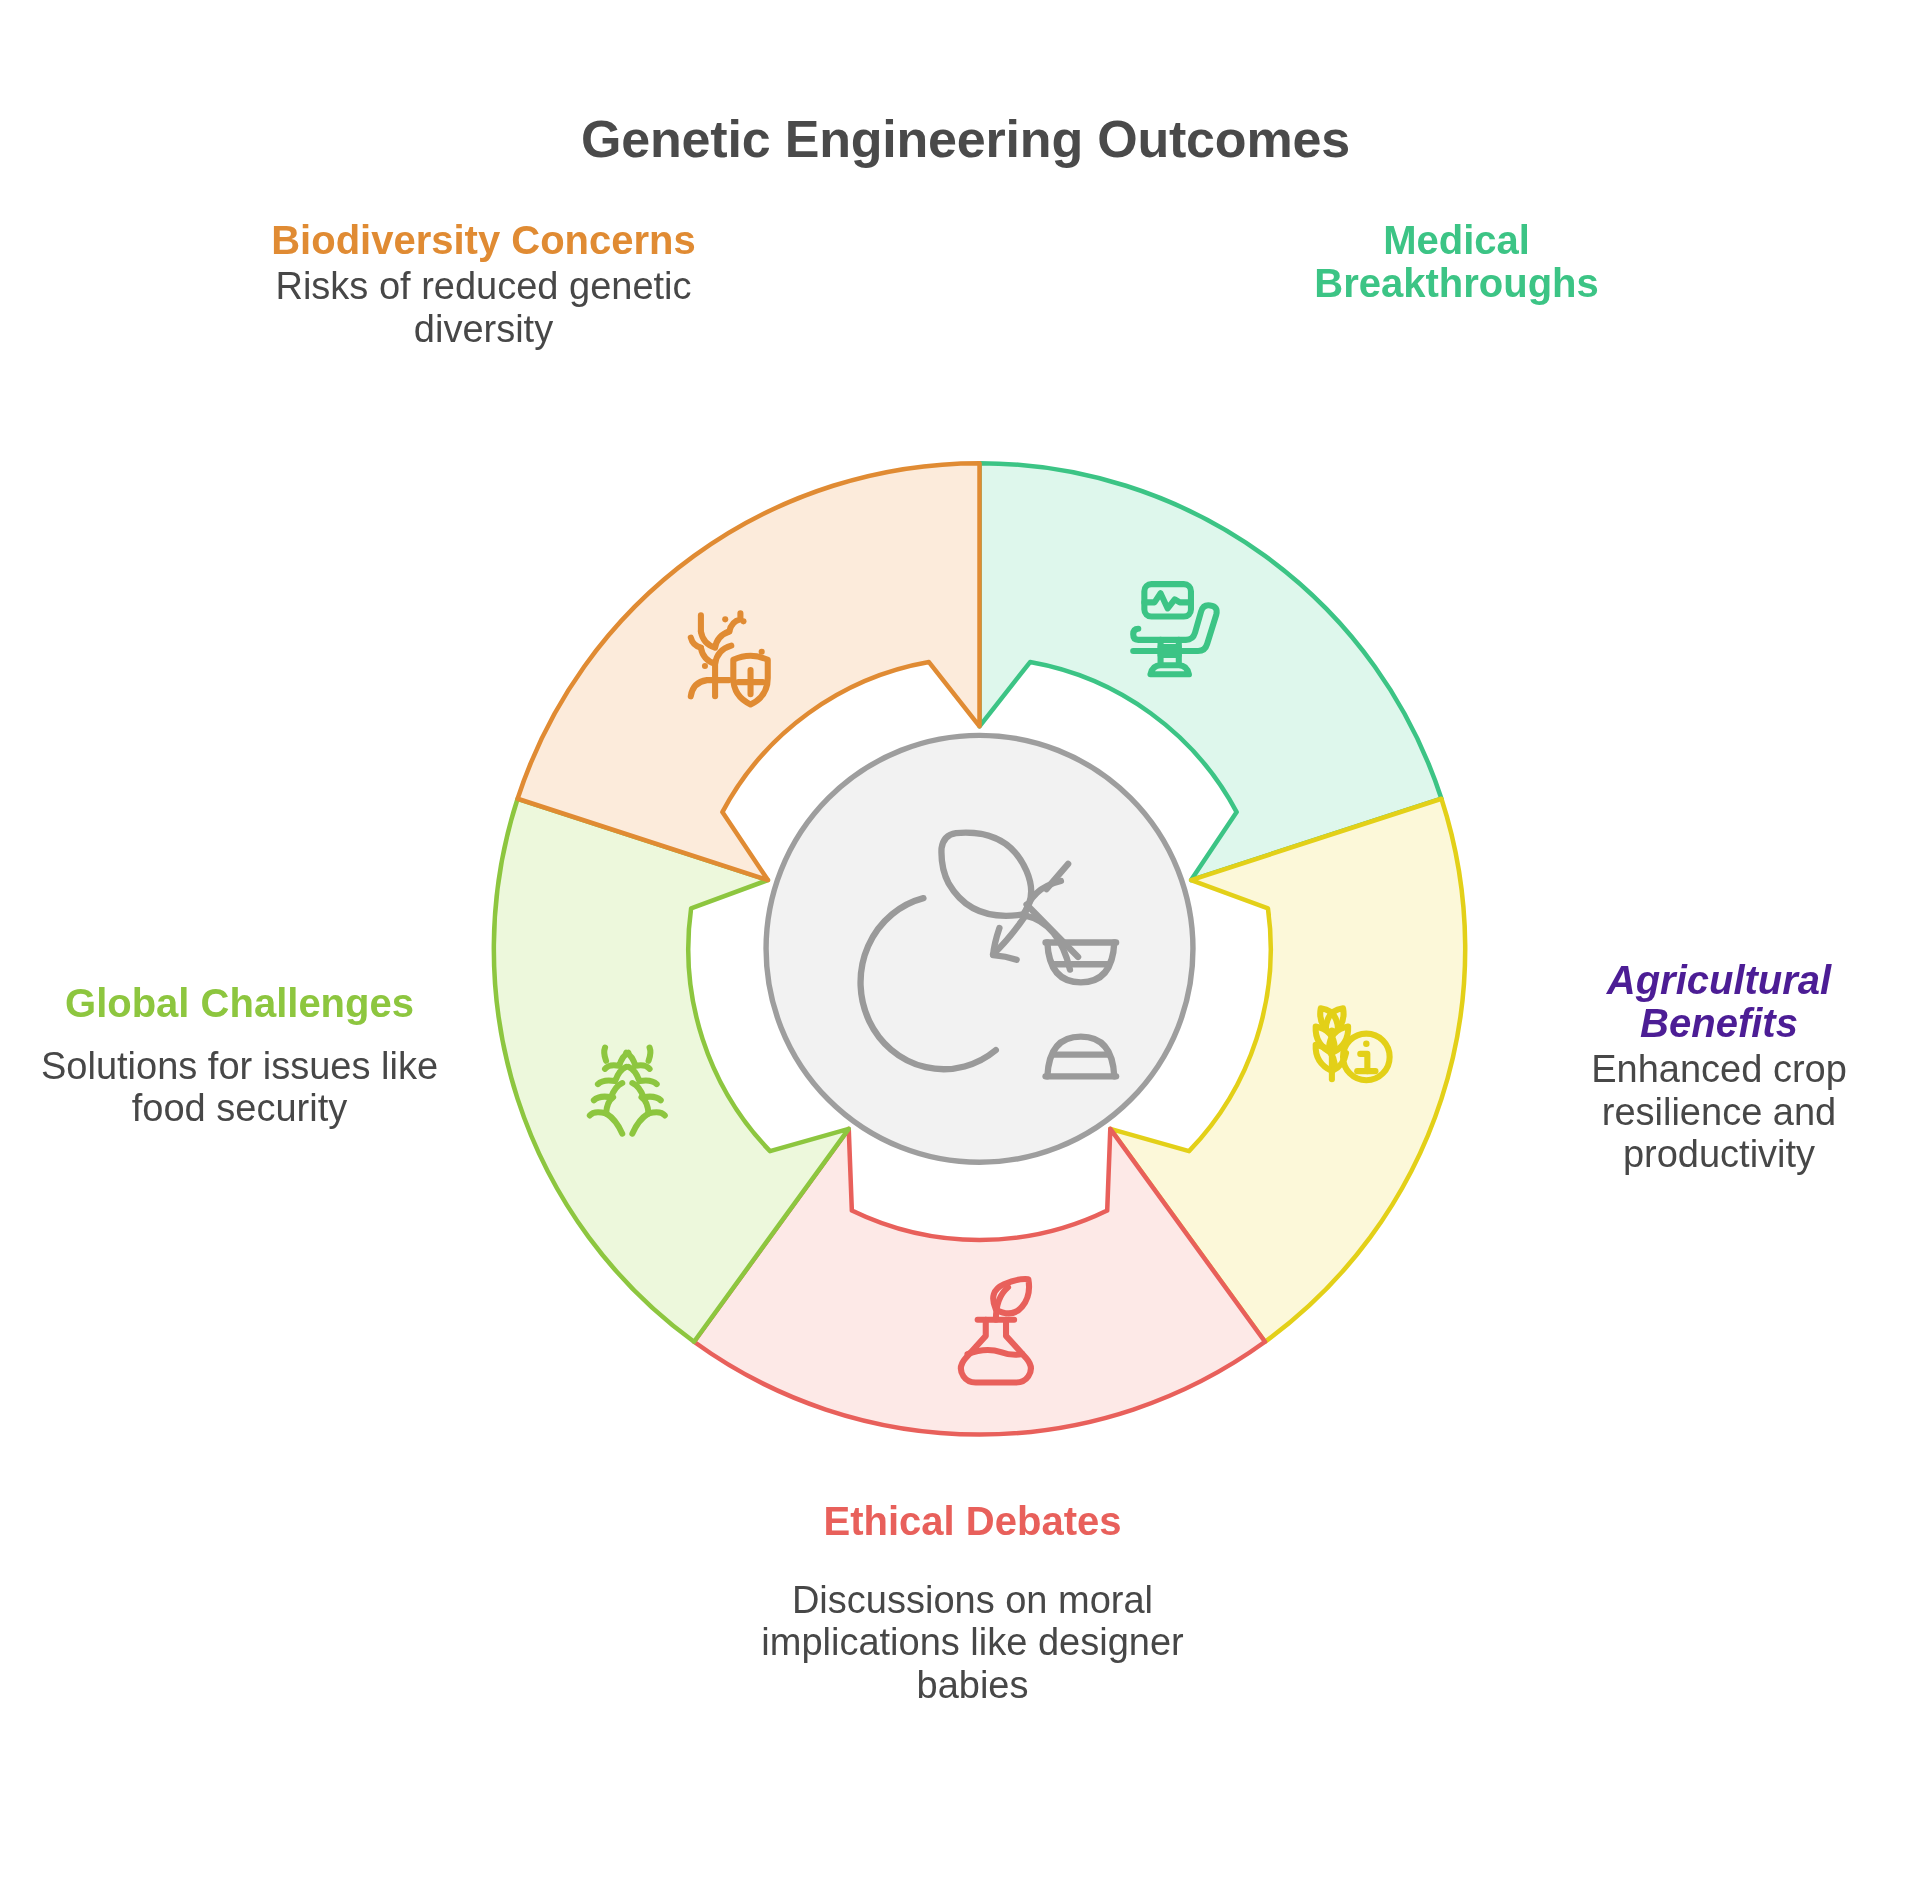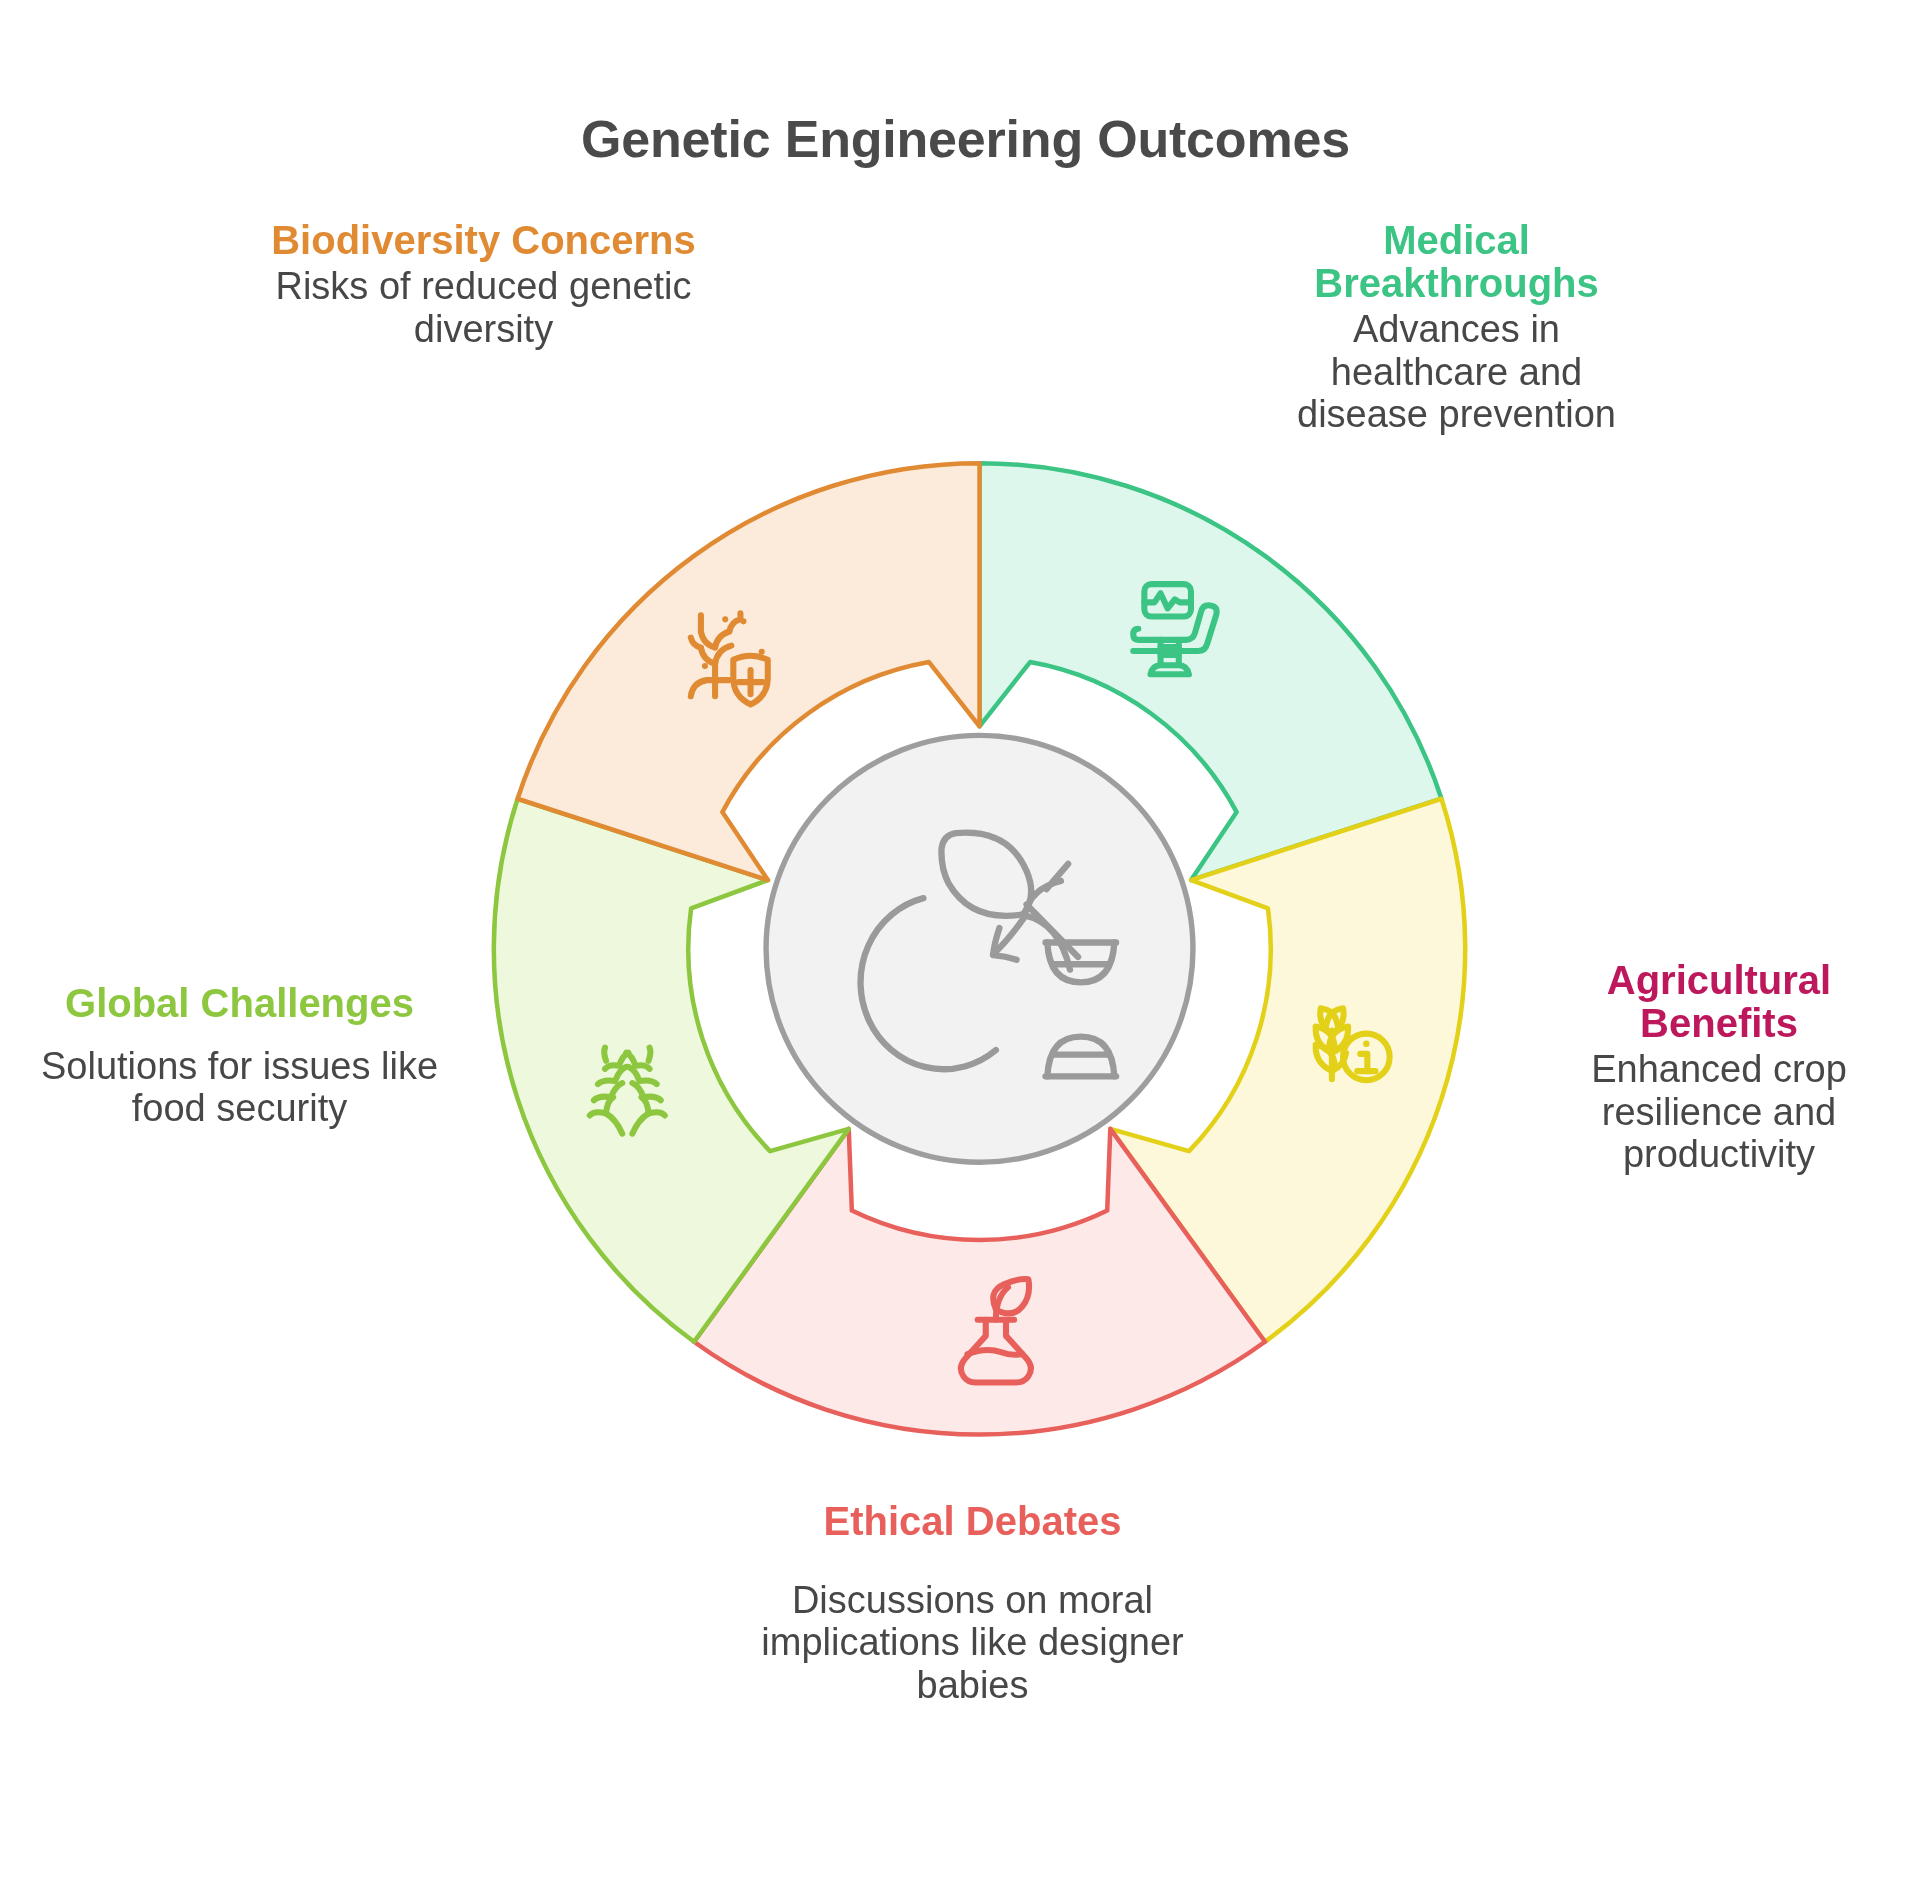--- a/index.html
+++ b/index.html
@@ -83,21 +83,21 @@
     text-align: center;
   }
   #label-medical .label-title { color: #3CC485; }
 
   #label-agricultural {
     left: 1529px;
     top: 959px;
     width: 380px;
     text-align: center;
   }
-  #label-agricultural .label-title { color: #be185d; }
+  #label-agricultural .label-title { color: #4c1d95; font-style: italic; }
 
   #label-global {
     left: 36px;
     top: 982px;
     width: 407px;
     text-align: center;
   }
   #label-global .label-title { color: #8DC63F; }
   #label-global .label-desc { margin-top: 20px; }
 
@@ -212,21 +212,20 @@
     </g>
   </svg>
 
   <div class="label-block" id="label-biodiversity">
     <div class="label-title">Biodiversity Concerns</div>
     <div class="label-desc">Risks of reduced genetic diversity</div>
   </div>
 
   <div class="label-block" id="label-medical">
     <div class="label-title">Medical Breakthroughs</div>
-    <div class="label-desc">Advances in healthcare and disease prevention</div>
   </div>
 
   <div class="label-block" id="label-agricultural">
     <div class="label-title">Agricultural Benefits</div>
     <div class="label-desc">Enhanced crop resilience and productivity</div>
   </div>
 
   <div class="label-block" id="label-global">
     <div class="label-title">Global Challenges</div>
     <div class="label-desc">Solutions for issues like food security</div>

